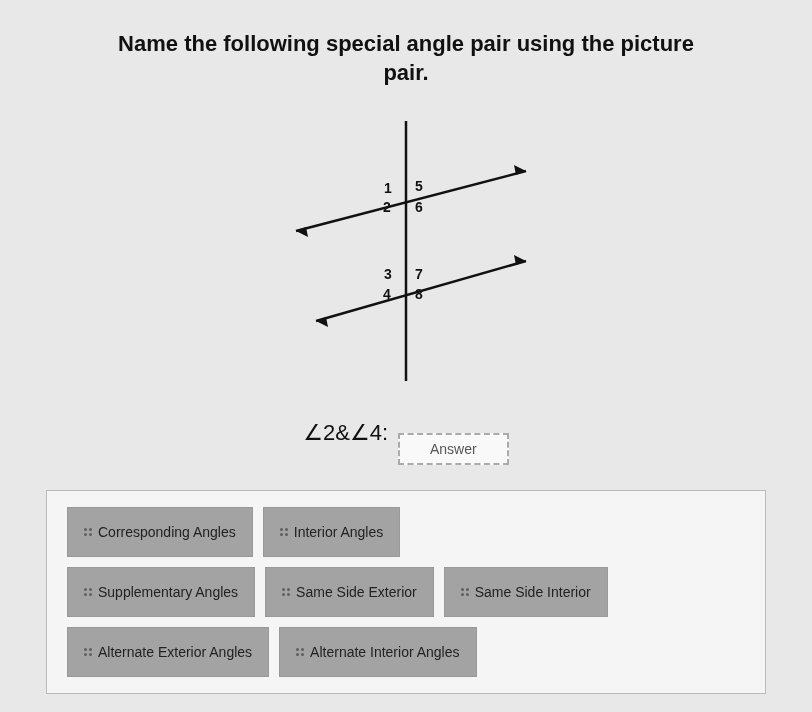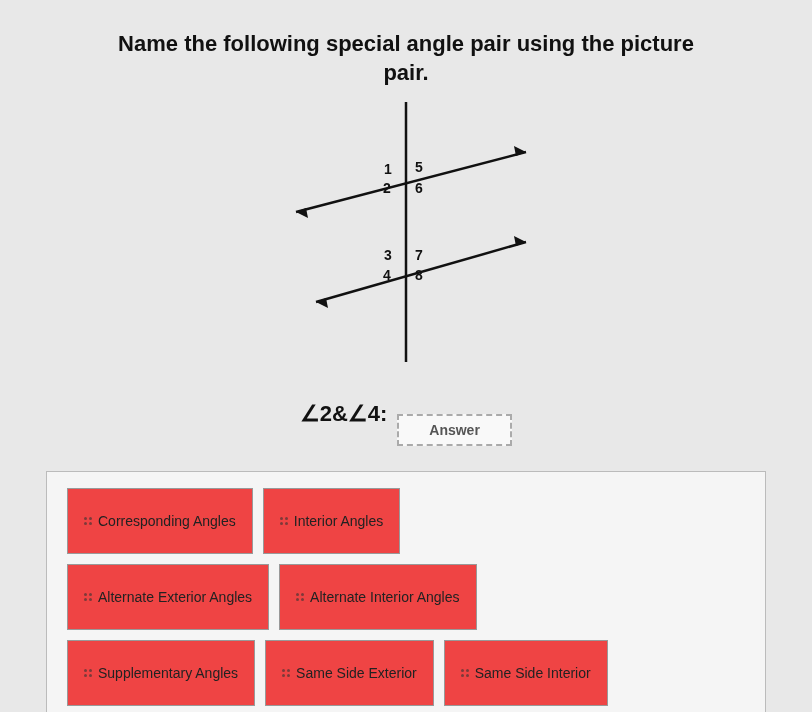--- a/index.html
+++ b/index.html
@@ -19,42 +19,42 @@
       flex-direction: column;
       align-items: center;
       padding: 30px 20px 20px 20px;
     }
 
     .question-title {
       font-size: 22px;
       font-weight: bold;
       color: #111;
       text-align: center;
-      margin-bottom: 5px;
+      margin-bottom: 24px;
       line-height: 1.3;
     }
 
     .diagram-area {
       width: 340px;
       height: 280px;
       position: relative;
       margin-bottom: 10px;
     }
 
     .diagram-svg {
       width: 100%;
       height: 100%;
     }
 
     .angle-question {
       display: flex;
       align-items: center;
       gap: 10px;
       font-size: 22px;
-      font-weight: bold;
+      font-weight: normal;
       color: #111;
       margin-bottom: 25px;
     }
 
     .answer-box {
       border: 2px dashed #aaa;
       padding: 6px 30px;
       font-size: 14px;
       color: #555;
       background: #f9f9f9;
@@ -75,22 +75,22 @@
 
     .choices-row {
       display: flex;
       flex-direction: row;
       gap: 10px;
       align-items: center;
     }
 
     .choice-btn {
       border: 1.5px solid #999;
-      background: #ef4444;
-      padding: 24px 16px;
+      background: #a3a3a3;
+      padding: 16px 16px;
       font-size: 14px;
       color: #222;
       cursor: pointer;
       display: flex;
       align-items: center;
       gap: 6px;
       white-space: nowrap;
     }
 
     .grid-icon {
@@ -195,74 +195,74 @@
         <span class="grid-icon">
           <span>
               <i></i>
               <i></i>
             </span>
             <span>
               <i></i>
               <i></i>
             </span>
         </span>
+        <span>Supplementary Angles</span>
+      </button>
+      <button class="choice-btn">
+        <span class="grid-icon">
+          <span>
+              <i></i>
+              <i></i>
+            </span>
+            <span>
+              <i></i>
+              <i></i>
+            </span>
+        </span>
+        <span>Same Side Exterior</span>
+      </button>
+      <button class="choice-btn">
+        <span class="grid-icon">
+          <span>
+              <i></i>
+              <i></i>
+            </span>
+            <span>
+              <i></i>
+              <i></i>
+            </span>
+        </span>
+        <span>Same Side Interior</span>
+      </button>
+    </div>
+
+    <div class="choices-row">
+      <button class="choice-btn">
+        <span class="grid-icon">
+          <span>
+              <i></i>
+              <i></i>
+            </span>
+            <span>
+              <i></i>
+              <i></i>
+            </span>
+        </span>
         <span>Alternate Exterior Angles</span>
       </button>
       <button class="choice-btn">
         <span class="grid-icon">
           <span>
               <i></i>
               <i></i>
             </span>
             <span>
               <i></i>
               <i></i>
             </span>
         </span>
         <span>Alternate Interior Angles</span>
       </button>
     </div>
 
-    <div class="choices-row">
-      <button class="choice-btn">
-        <span class="grid-icon">
-          <span>
-              <i></i>
-              <i></i>
-            </span>
-            <span>
-              <i></i>
-              <i></i>
-            </span>
-        </span>
-        <span>Supplementary Angles</span>
-      </button>
-      <button class="choice-btn">
-        <span class="grid-icon">
-          <span>
-              <i></i>
-              <i></i>
-            </span>
-            <span>
-              <i></i>
-              <i></i>
-            </span>
-        </span>
-        <span>Same Side Exterior</span>
-      </button>
-      <button class="choice-btn">
-        <span class="grid-icon">
-          <span>
-              <i></i>
-              <i></i>
-            </span>
-            <span>
-              <i></i>
-              <i></i>
-            </span>
-        </span>
-        <span>Same Side Interior</span>
-      </button>
-    </div>
-
   </div>
 
 </div>
 
 </body></html>

